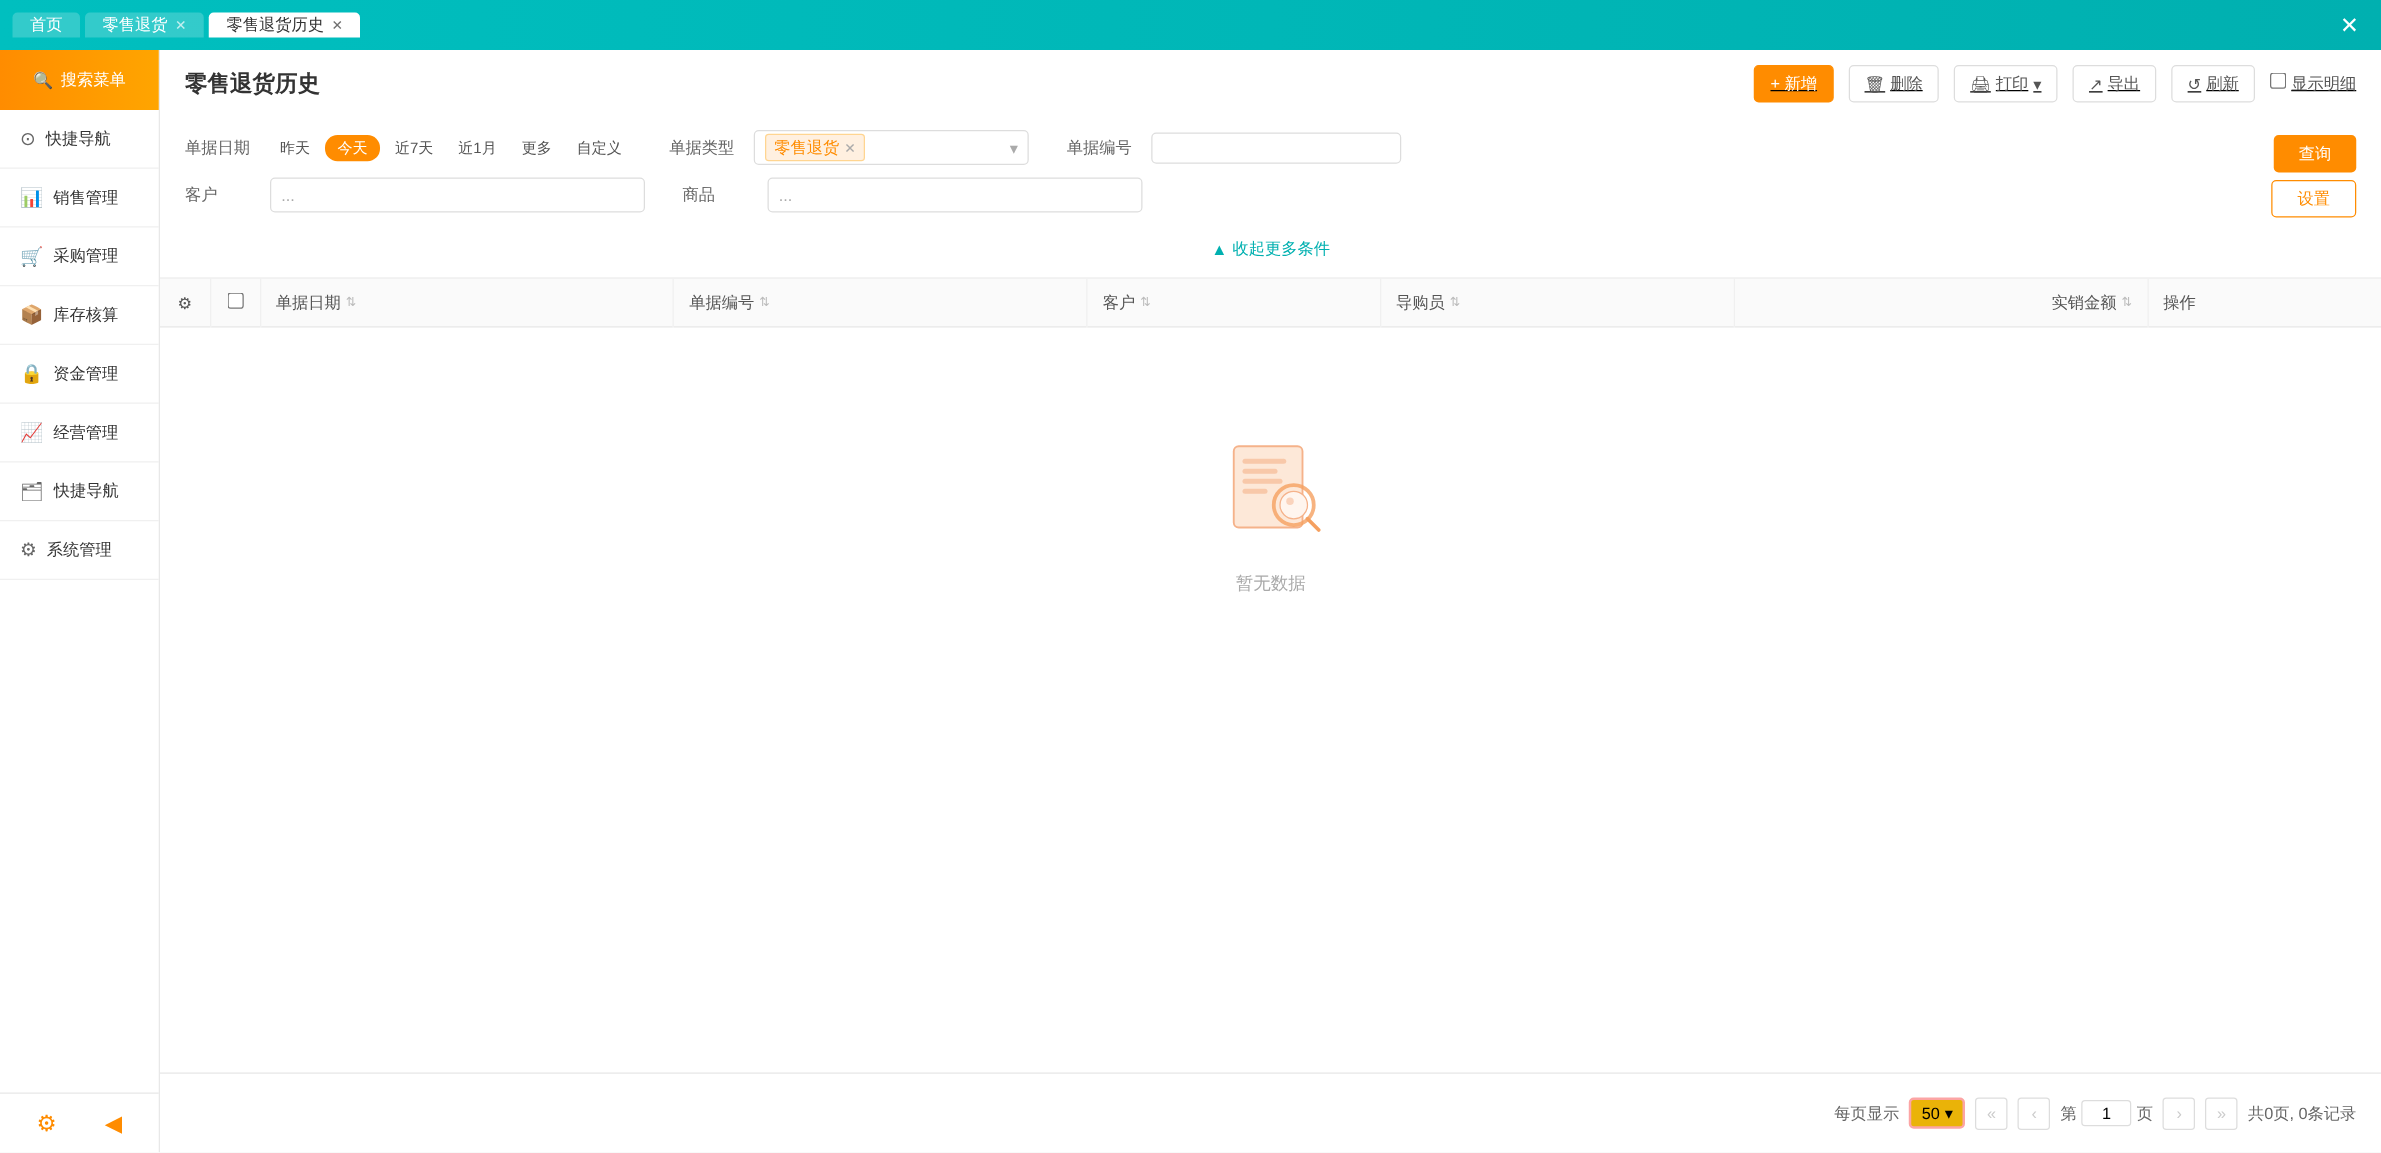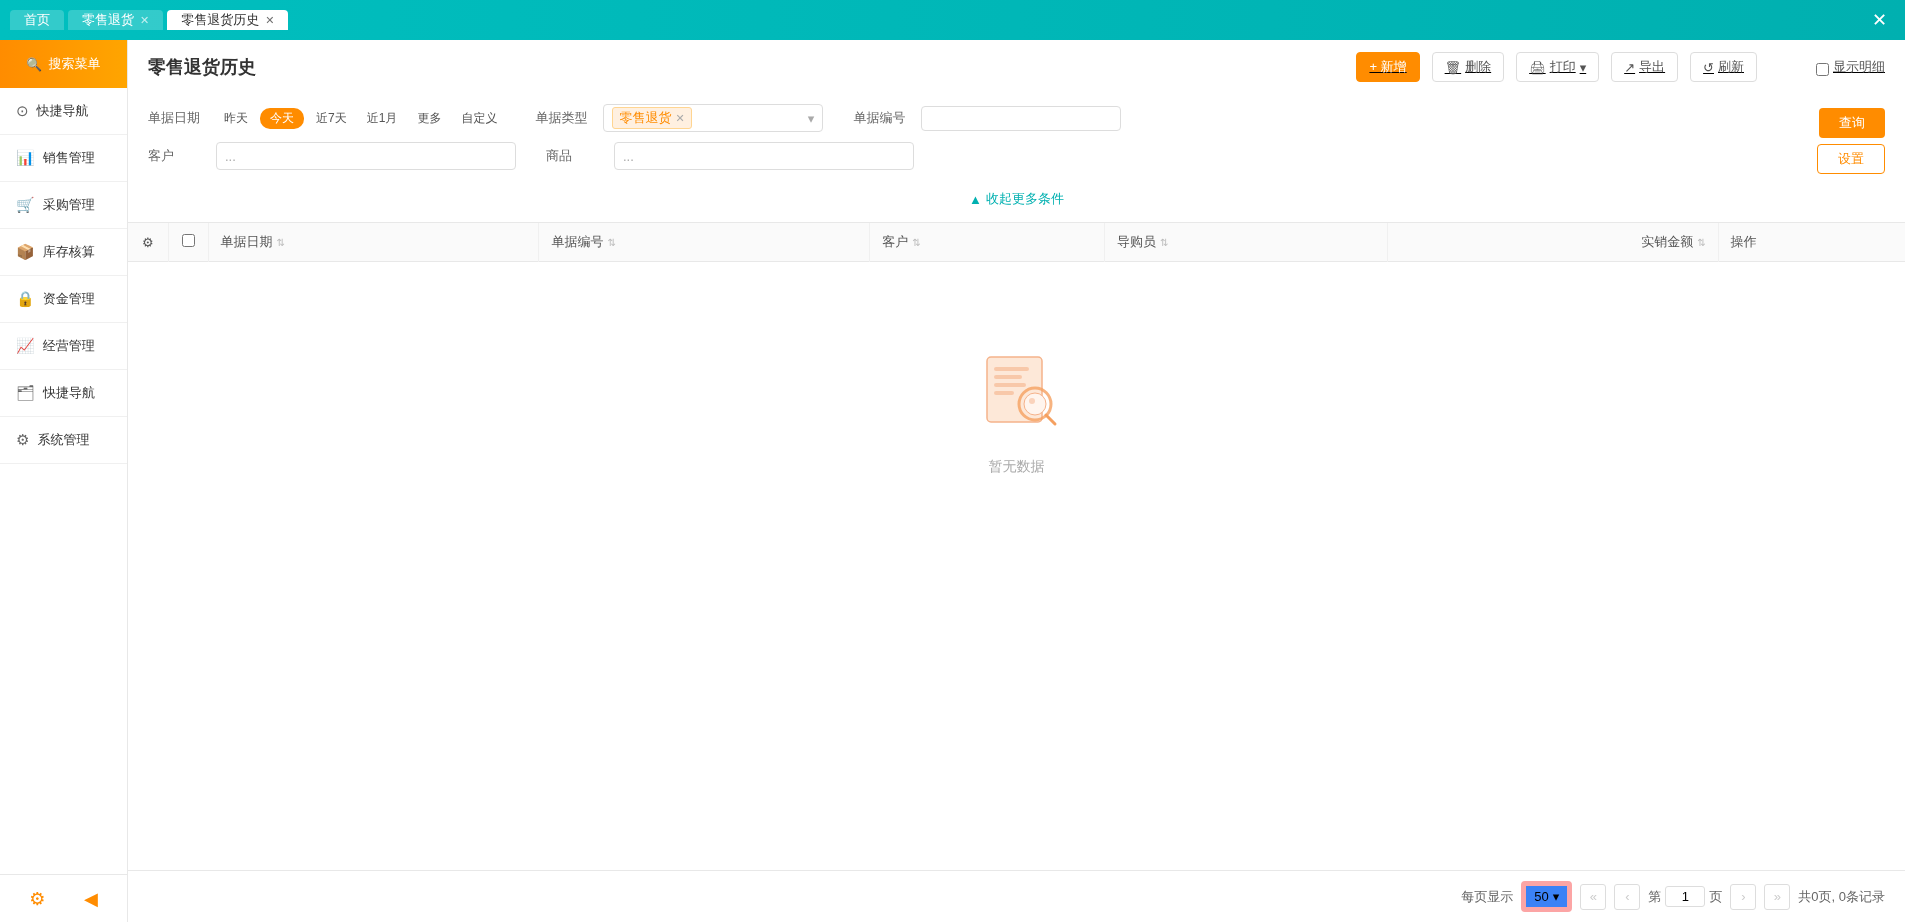--- a/index.html
+++ b/index.html
@@ -142,25 +142,24 @@
       border: 1px solid #ddd;
       border-radius: 4px;
       background: #fff;
       cursor: pointer;
       color: #555;
       font-size: 13px;
     }
     .toolbar-btn.new { color: #fff; background: #ff8c00; border-color: #ff8c00; }
     .checkbox-label {
       display: flex;
-      align-items: flex-end;
+      align-items: flex-start;
       gap: 4px;
       color: #555;
       cursor: pointer;
-      margin-left: 47px;
     }
 
     
     .filter-area {
       padding: 10px 0 0 0;
     }
     .date-filter {
       display: flex;
       align-items: center;
       gap: 4px;
@@ -274,41 +273,41 @@
     }
     .empty-icon {
       width: 100px;
       height: 100px;
       margin-bottom: 16px;
     }
     .empty-text { color: #aaa; font-size: 14px; }
 
     
     .pagination-bar {
-      height: 52px;
+      height: 64px;
       background: #fff;
       border-top: 1px solid #e8e8e8;
       display: flex;
       align-items: center;
       justify-content: flex-end;
       padding: 0 20px;
       gap: 8px;
       flex-shrink: 0;
     }
     .page-size-label { color: #666; }
     .page-size-select {
-      border: 5px solid #fca5a5;
+      border: 2px solid #fca5a5;
       border-radius: 4px;
       padding: 3px 8px;
       font-size: 13px;
       display: flex;
       align-items: center;
       gap: 4px;
       cursor: pointer;
-      background: #3b82f6;
+      background: #eab308;
       justify-content: flex-end;
     }
     .page-nav-btn {
       width: 26px;
       height: 26px;
       border: 1px solid #ddd;
       border-radius: 3px;
       background: #fff;
       cursor: pointer;
       display: flex;

